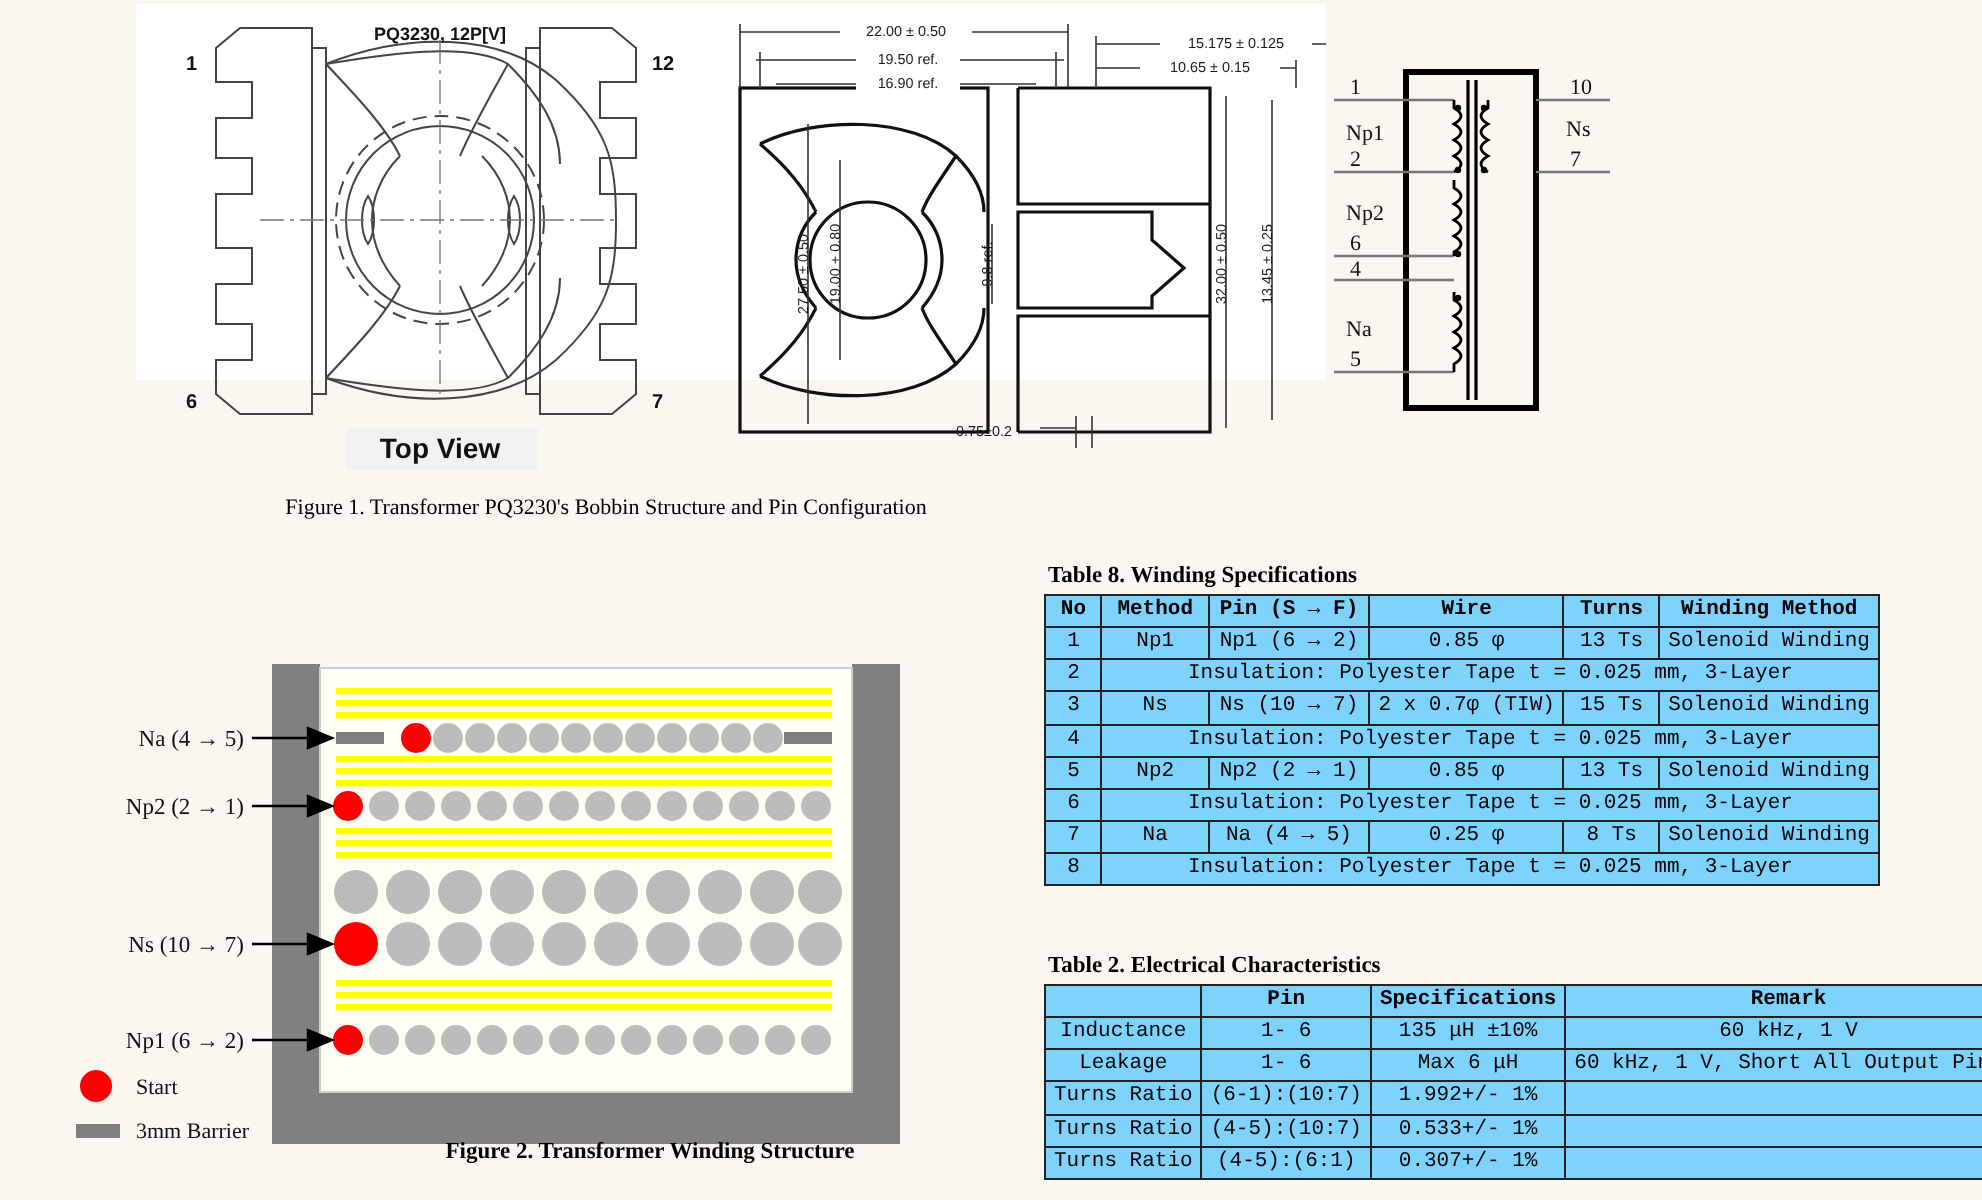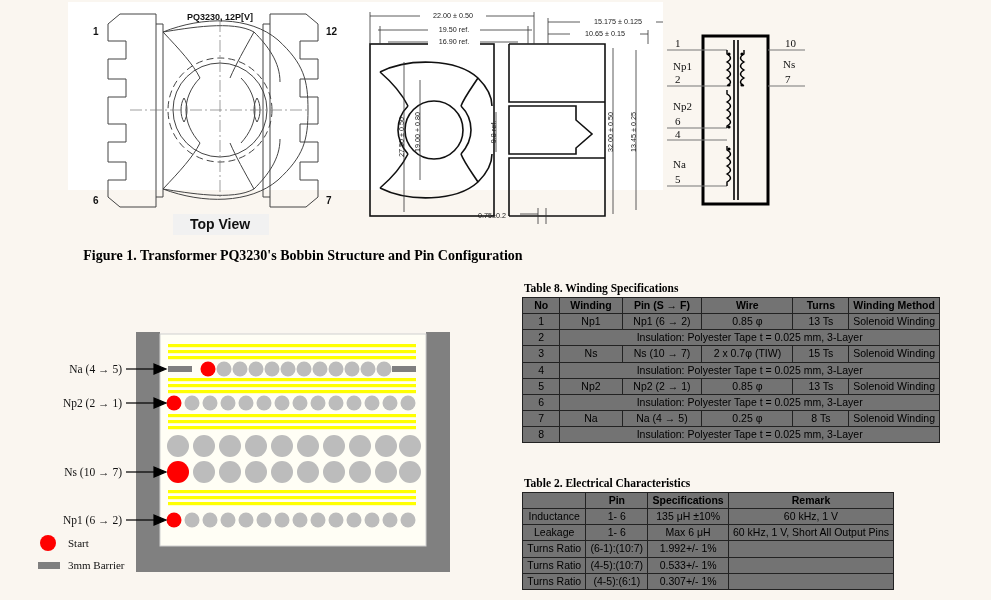--- a/index.html
+++ b/index.html
@@ -13,39 +13,39 @@
   }
   .page{position:relative;width:991px;height:600px;}
 
   
   #fig1-panel{
     position:absolute;left:68px;top:2px;width:595px;height:188px;
     background:#ffffff;
   }
   #fig1-caption{
     position:absolute;left:68px;top:248px;width:470px;
-    text-align:center;font-weight:bold;font-size:14px;
+    text-align:center;font-weight:normal;font-size:11px;
     font-family:"Liberation Serif", serif;
   }
   #schematic-wrap{position:absolute;left:665px;top:28px;width:165px;height:185px;}
 
   
   #fig2-wrap{position:absolute;left:18px;top:312px;width:470px;height:290px;}
   #fig2-caption{
     position:absolute;left:120px;top:570px;width:410px;
     text-align:center;font-weight:bold;font-size:11.5px;
   }
 
   
   .tbl-title{font-weight:bold;font-size:11.5px;margin:0 0 3px 2px;}
   table.spec{
     border-collapse:collapse;
     font-size:10.5px;
-    font-family:Liberation Sans, sans-serif;
-    background:#737373;
+    font-family:Liberation Mono, monospace;
+    background:#7dd3fc;
   }
   table.spec td,table.spec th{
     border:1px solid #222;
     padding:1px 4px;
     text-align:center;
     font-weight:normal;
     line-height:1.25;
     white-space:nowrap;
   }
   table.spec th{font-weight:bold;}
@@ -359,28 +359,29 @@
 
       <g>
         <circle cx="30" cy="231" r="8" fill="#ff0000"></circle>
         <text class="legtxt" x="50" y="235">Start</text>
         <rect x="20" y="250" width="22" height="7" fill="#7f7f7f"></rect>
         <text class="legtxt" x="50" y="257">3mm Barrier</text>
       </g>
     </svg>
   </div>
 
+  <div id="fig2-caption">Figure 2.  Transformer Winding Structure</div>
 
   <div id="table1-block">
     <div class="tbl-title">Table 8.  Winding Specifications</div>
     <table class="spec" id="t1">
       <thead>
         <tr>
           <th style="width:34px">No</th>
-          <th style="width:58px">Winding</th>
+          <th style="width:58px">Method</th>
           <th style="width:76px">Pin (S → F)</th>
           <th style="width:88px">Wire</th>
           <th style="width:54px">Turns</th>
           <th>Winding Method</th>
         </tr>
       </thead>
       <tbody>
         <tr>
           <td>1</td>
           <td>Np1</td>

